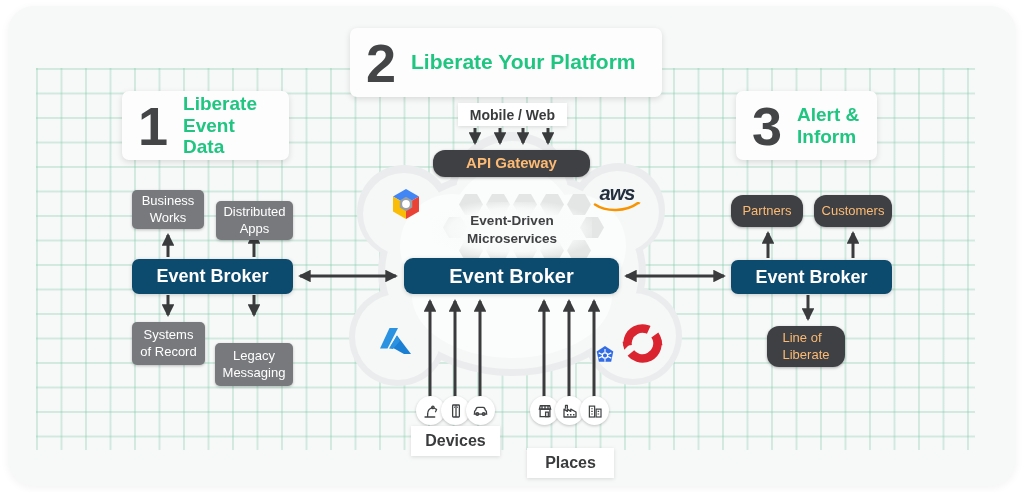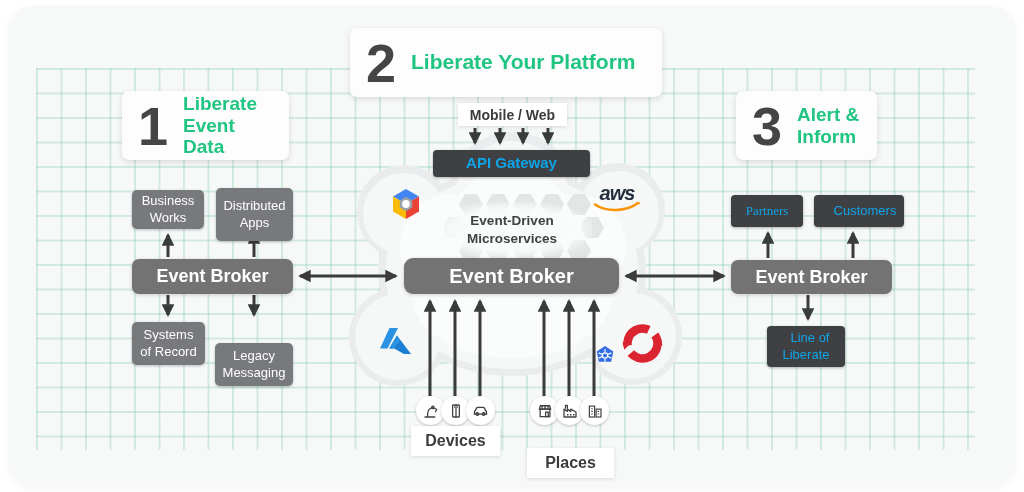--- a/index.html
+++ b/index.html
@@ -13,41 +13,41 @@
   .clouds{z-index:2;} .arrows{z-index:5;pointer-events:none;}
   .hex{position:absolute;width:24px;height:21px;background:#e4e5e5;z-index:3;
     clip-path:polygon(25% 0,75% 0,100% 50%,75% 100%,25% 100%,0 50%);}
   .pre{white-space:pre-line;}
   .stepcard{position:absolute;background:#fdfdfd;border-radius:7px;box-shadow:0 2px 6px rgba(0,0,0,.13);
     display:flex;align-items:center;gap:15px;padding:0 16px;box-sizing:border-box;z-index:6;}
   .stepnum{font-size:54px;font-weight:800;color:#434547;line-height:1;}
   .steplabel{font-size:19px;font-weight:700;color:#1fc580;line-height:1.15;}
   .gbox{position:absolute;background:#77797c;color:#fff;border-radius:5px;display:flex;align-items:center;justify-content:center;
     text-align:center;font-size:13px;line-height:1.25;box-shadow:0 1px 3px rgba(0,0,0,.25);z-index:6;}
-  .dbox{position:absolute;background:#3e4043;color:#0ea5e9;border-radius:4px;display:flex;align-items:center;justify-content:center;
-    text-align:right;font-size:13px;line-height:1.25;box-shadow:0 1px 3px rgba(0,0,0,.3);z-index:6;}
-  .broker{position:absolute;background:#737373;color:#fff;font-weight:700;border-radius:7px;display:flex;align-items:center;
+  .dbox{position:absolute;background:#3e4043;color:#fdba74;border-radius:12px;display:flex;align-items:center;justify-content:center;
+    text-align:left;font-size:13px;line-height:1.25;box-shadow:0 1px 3px rgba(0,0,0,.3);z-index:6;}
+  .broker{position:absolute;background:#0c4a6e;color:#fff;font-weight:700;border-radius:7px;display:flex;align-items:center;
     justify-content:center;box-shadow:0 1px 4px rgba(0,0,0,.18);z-index:6;}
   #eb-left{left:132px;top:259px;width:161px;height:35px;font-size:18px;}
   #eb-center{left:404px;top:258px;width:215px;height:36px;font-size:20px;border-radius:9px;}
   #eb-right{left:731px;top:260px;width:161px;height:34px;font-size:18px;}
   .wlabel{position:absolute;background:#ffffff;border-radius:0;box-shadow:0 1px 4px rgba(0,0,0,.13);display:flex;align-items:center;
     justify-content:center;color:#3a3b3c;font-weight:700;z-index:6;}
   #card1{left:122px;top:91px;width:167px;height:69px;}
   #card2{left:350px;top:28px;width:312px;height:69px;}
   #card2 .steplabel{font-size:21px;}
   #card3{left:736px;top:91px;width:141px;height:69px;}
   #mobileweb{left:458px;top:103px;width:109px;height:23px;font-size:14px;}
   #apigw{left:433px;top:150px;width:157px;height:27px;font-size:15px;font-weight:700;}
   #bw{left:132px;top:190px;width:72px;height:39px;}
-  #da{left:216px;top:188px;width:77px;height:53px;}
+  #da{left:216px;top:201px;width:77px;height:39px;}
   #sor{left:132px;top:322px;width:73px;height:43px;}
   #lm{left:215px;top:322px;width:78px;height:43px;margin-top:21px;}
-  #partners{left:731px;top:195px;width:72px;height:32px;font-family:Liberation Serif, serif;}
-  #customers{left:814px;top:195px;width:78px;height:32px;padding-left:12px;}
+  #partners{left:731px;top:195px;width:72px;height:32px;}
+  #customers{left:814px;top:195px;width:78px;height:32px;}
   #lob{left:767px;top:326px;width:78px;height:41px;}
   #devices{left:411px;top:426px;width:89px;height:30px;font-size:16px;}
   #places{left:527px;top:426px;width:87px;height:30px;font-size:16px;margin-top:22px;}
   #microtext{position:absolute;left:432px;top:202px;width:160px;height:56px;display:flex;align-items:center;justify-content:center;
     text-align:center;font-size:13.5px;font-weight:700;color:#3f4143;line-height:1.3;z-index:4;
     background:radial-gradient(ellipse at center,#fafbfb 35%,rgba(250,251,251,.85) 55%,rgba(250,251,251,0) 78%);}
   .circ{position:absolute;width:29px;height:29px;border-radius:50%;background:#fff;box-shadow:0 1px 3px rgba(0,0,0,.22);
     display:flex;align-items:center;justify-content:center;z-index:6;}
   .logo{position:absolute;z-index:6;display:flex;flex-direction:column;align-items:center;justify-content:center;font-style:italic;}
   #gcp{left:386px;top:186px;width:40px;height:36px;}

